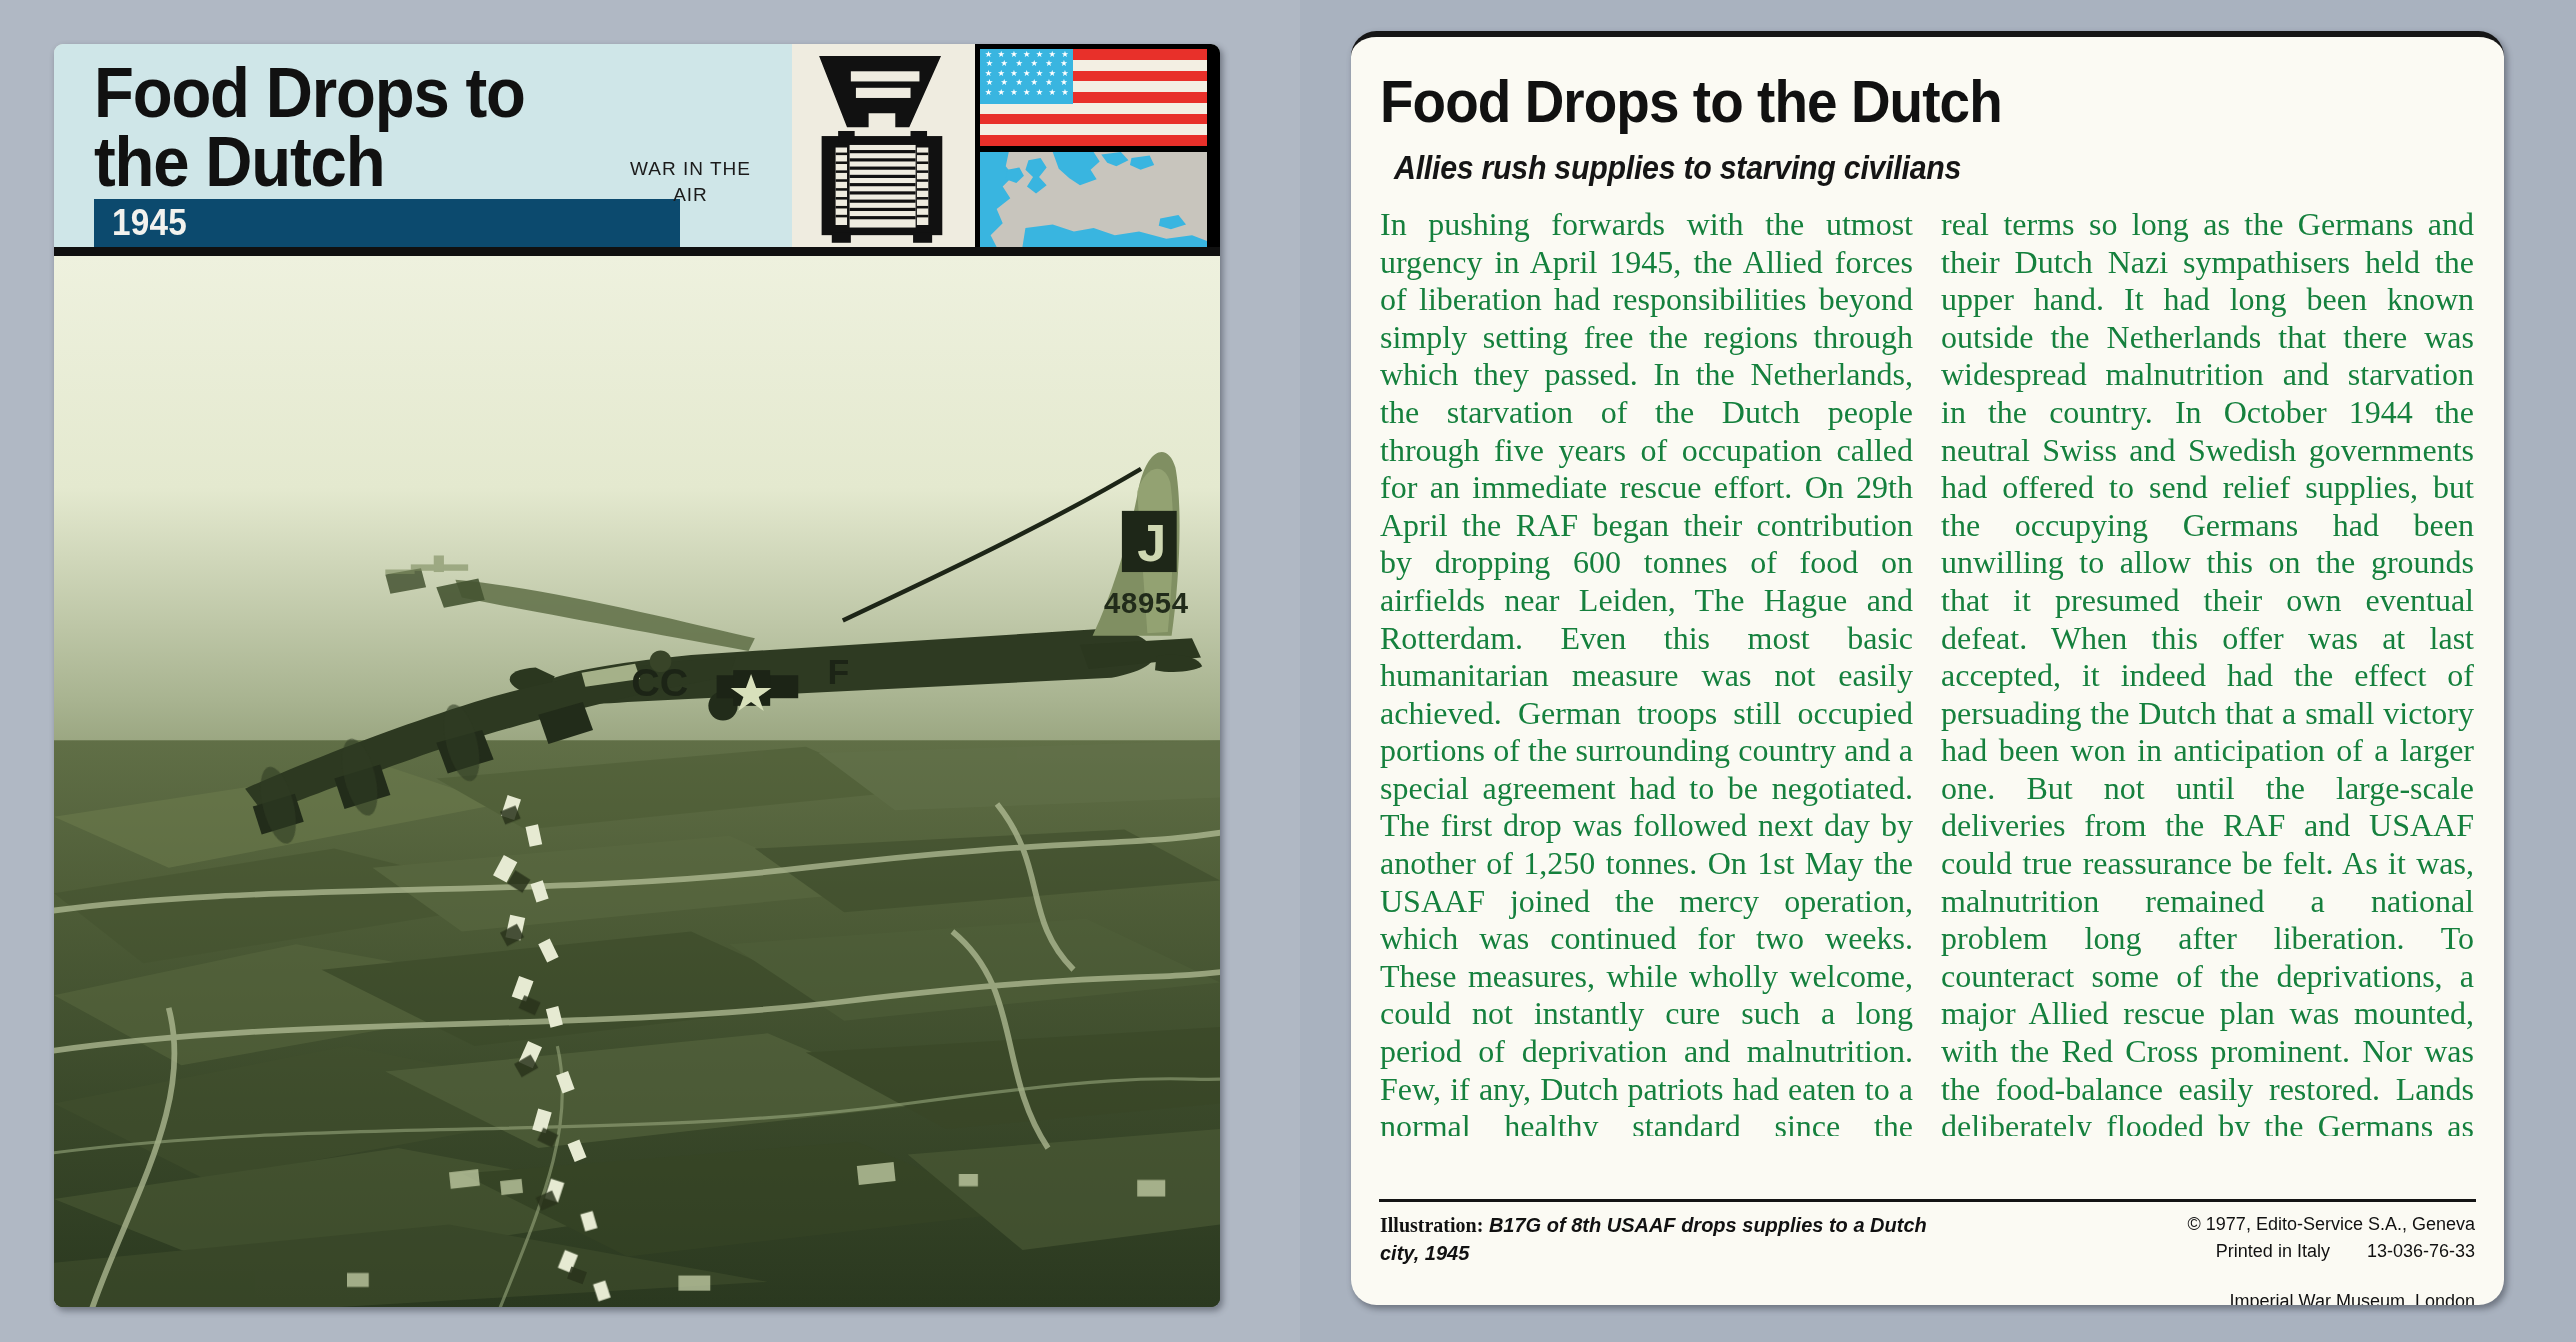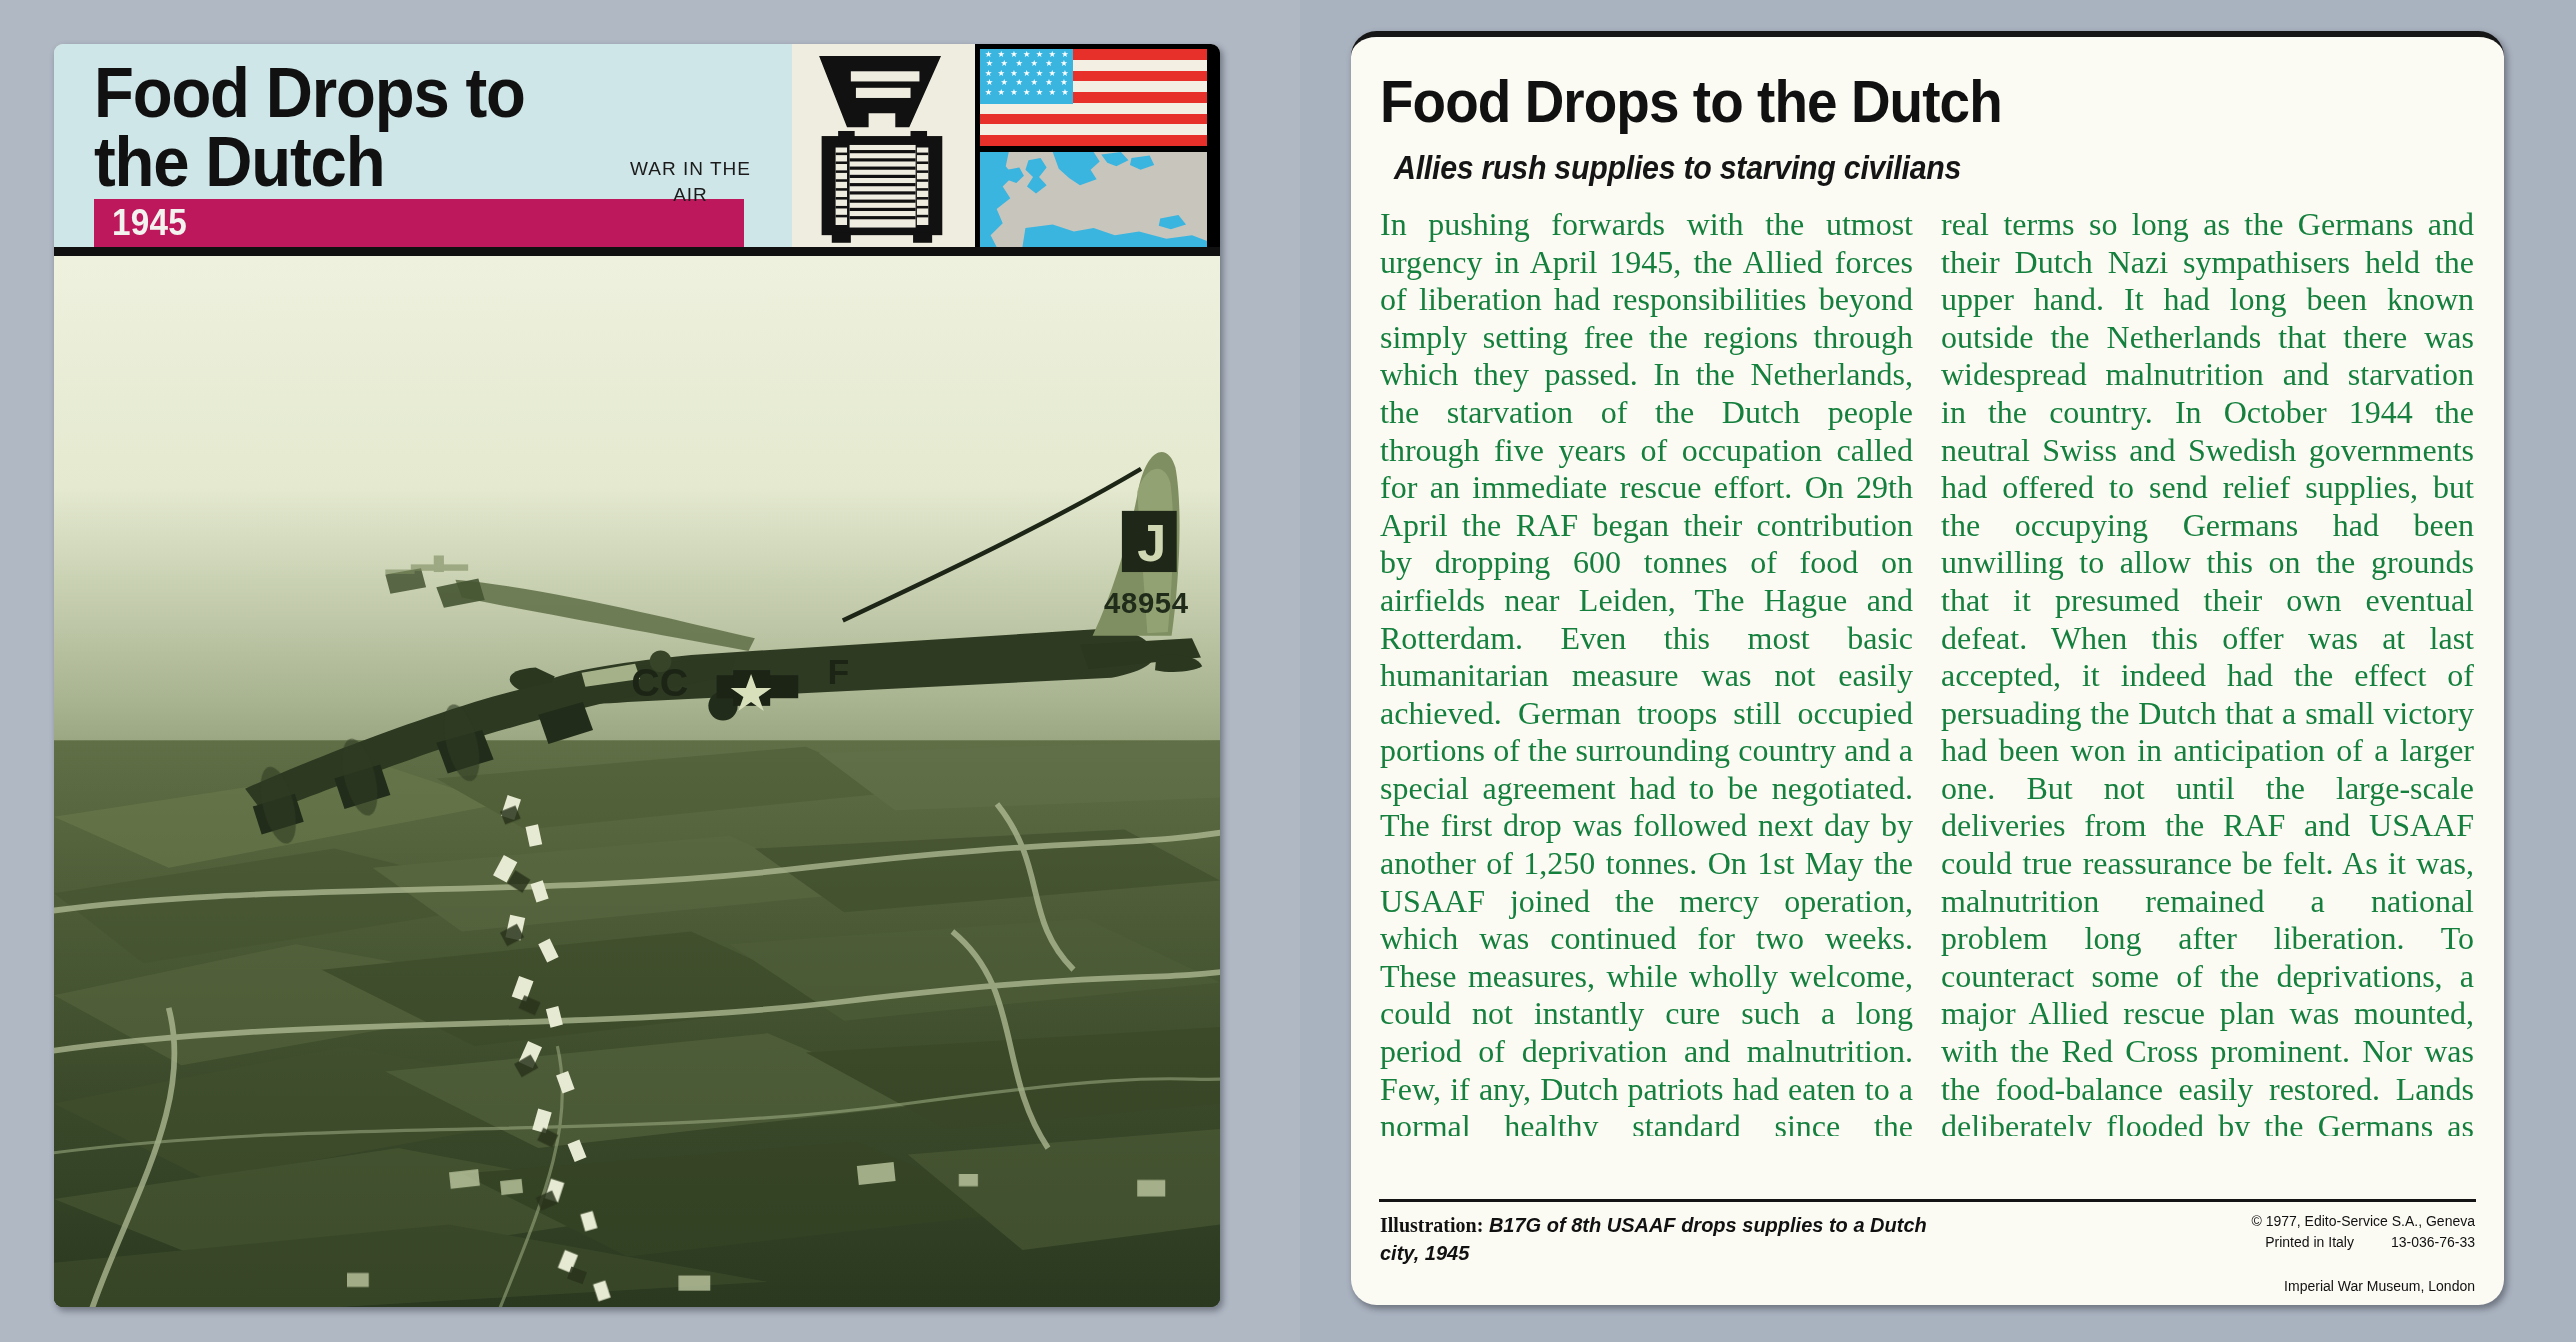--- a/index.html
+++ b/index.html
@@ -28,21 +28,21 @@
   }
   #front-head-left{position:relative;width:738px;height:100%;}
   #front-title{
     position:absolute;left:40px;top:15.3px;width:675px;
     font-size:71px;font-weight:bold;line-height:.97;
     letter-spacing:-1.3px;color:#111;
     font-family:"Liberation Sans", sans-serif;
     transform:scaleX(.92);transform-origin:left top;
   }
   #front-year-band{
-    position:absolute;left:40px;top:155px;width:650px;height:48px;background:#be185d;
+    position:absolute;left:40px;top:155px;width:586px;height:48px;background:#0c4a6e;
   }
   #front-year{
     position:absolute;left:18px;top:3.2px;
     color:#f2f2ee;font-size:37px;font-weight:bold;letter-spacing:0.3px;
     transform:scaleX(.9);transform-origin:left top;
   }
   #front-series{
     position:absolute;right:9px;top:112px;width:185px;
     text-align:center;color:#1b1b1b;
     font-size:19px;line-height:1.35;letter-spacing:1px;
@@ -106,21 +106,21 @@
   }
   .back-col p{margin:0;}
   #footer-rule{position:absolute;left:28px;right:28px;top:1162px;height:3.2px;background:#141414;}
   #back-footer{
     position:absolute;left:29px;right:29px;top:1174px;height:96px;
     display:flex;justify-content:space-between;
   }
   #illus-block{width:561px;font-size:20px;line-height:1.42;color:#111;}
   #illus-label{font-weight:bold;font-style:normal;font-family:Liberation Serif, serif;}
   #illus-text{font-style:italic;font-weight:bold;}
-  #credit-block{width:408px;text-align:right;font-size:14px;line-height:1.5;color:#111;}
+  #credit-block{width:408px;text-align:right;font-size:18px;line-height:1.5;color:#111;}
   .credit-row{display:flex;justify-content:flex-end;gap:37px;}
   #credit-museum{margin-top:23px;}
 </style>
 </head>
 <body>
 
 <div id="bg-left"></div>
 <div id="bg-right"></div>
 
 <div id="card-front">

